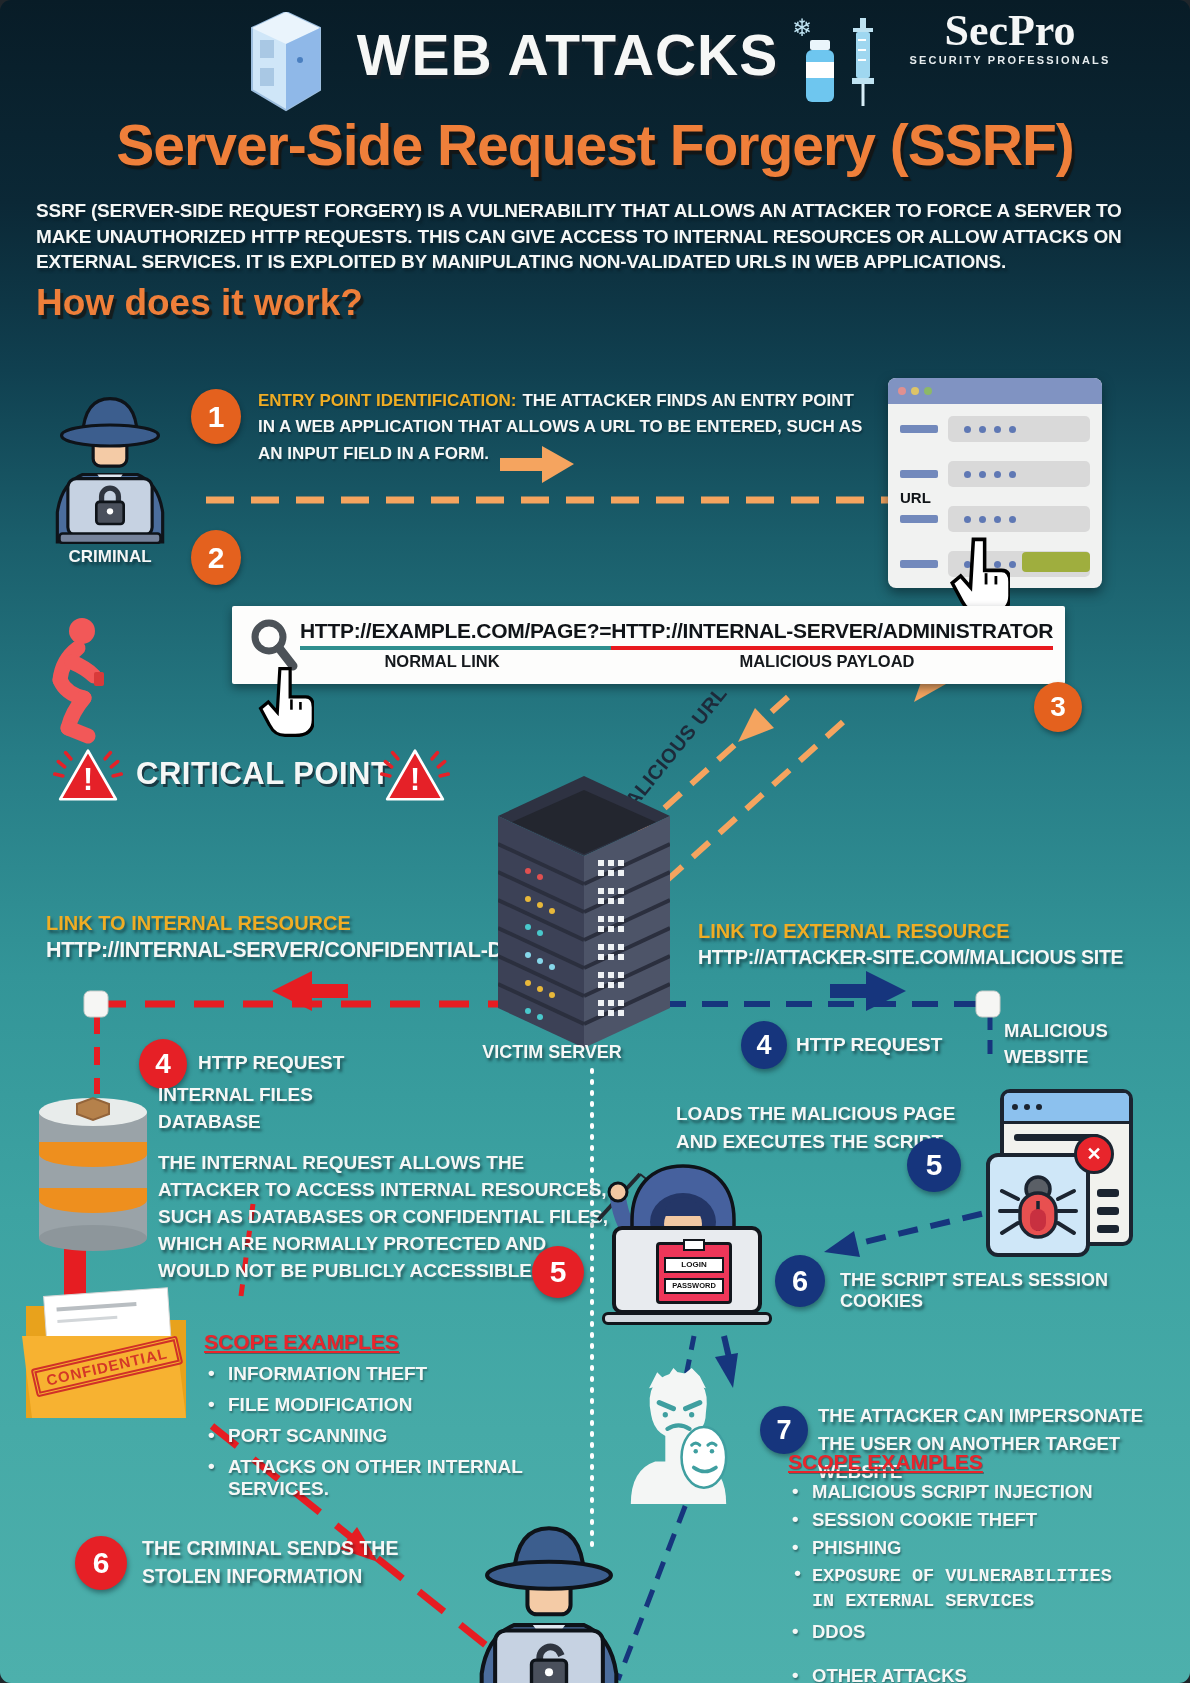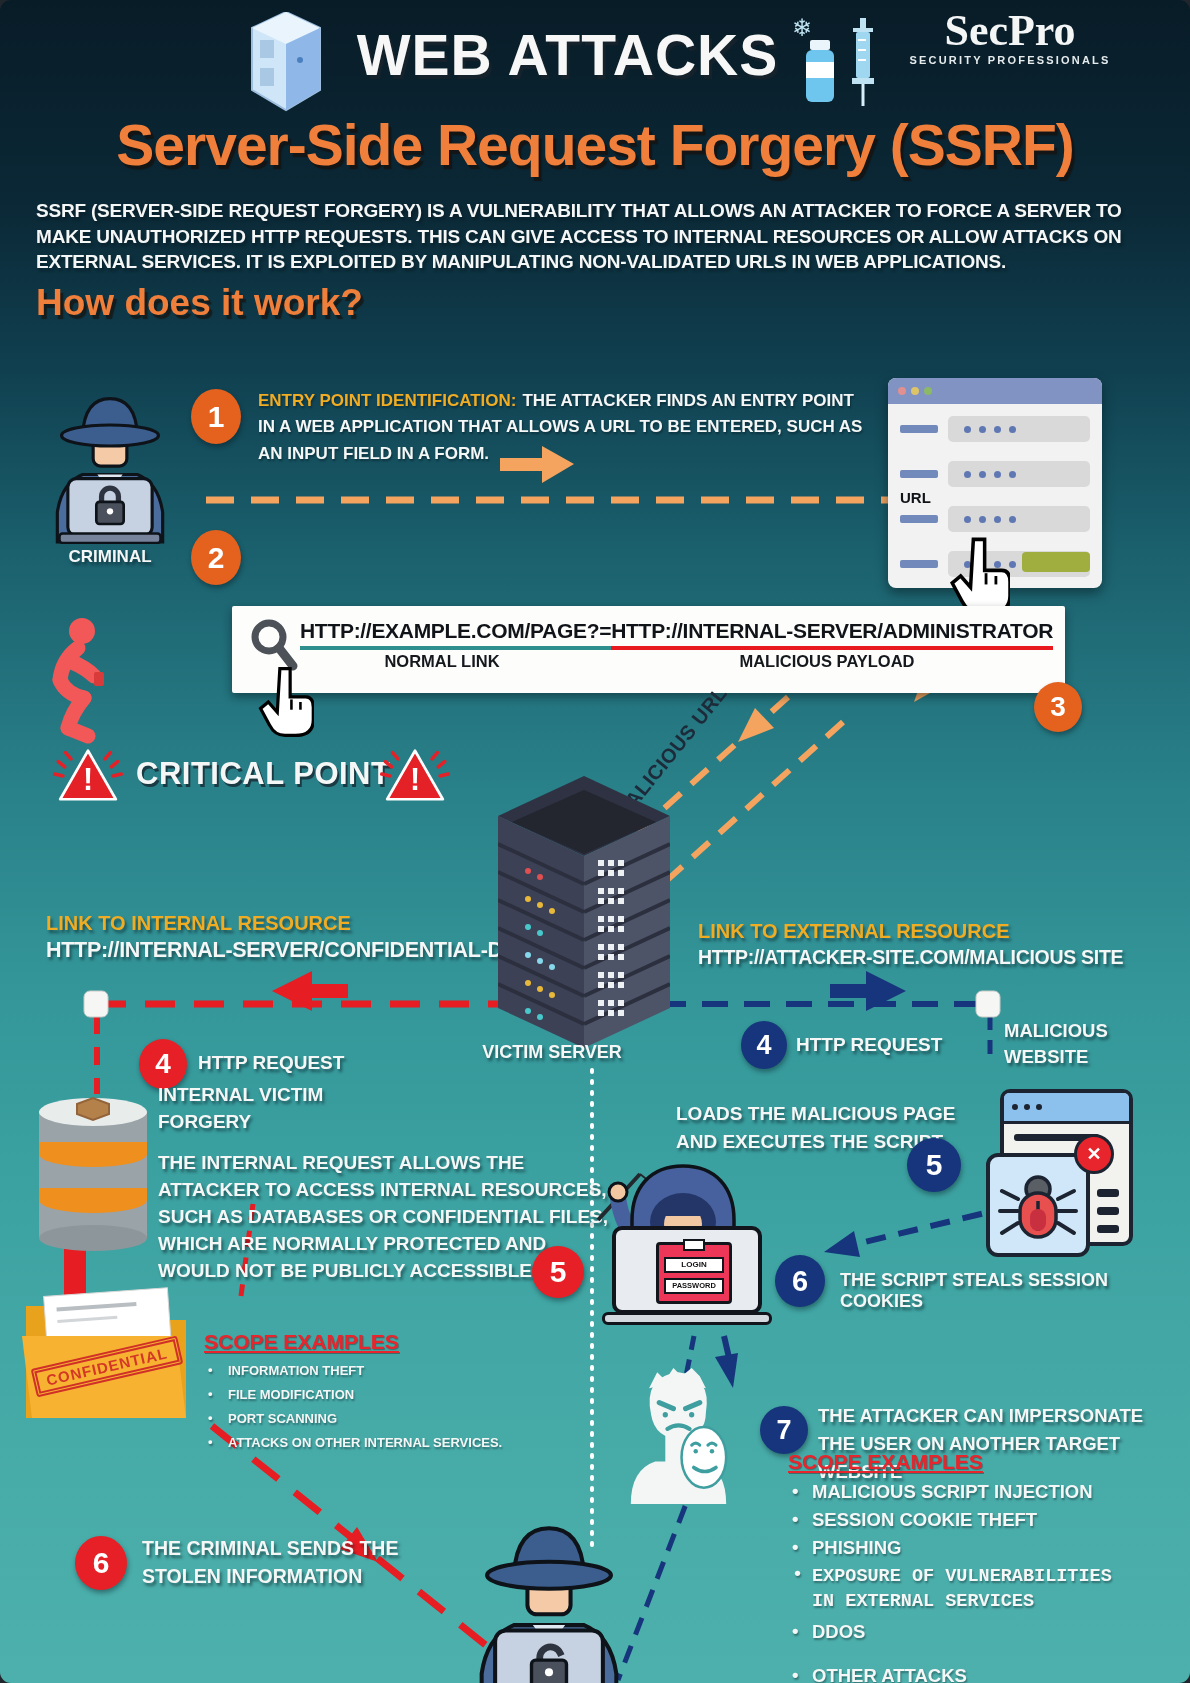--- a/index.html
+++ b/index.html
@@ -191,21 +191,21 @@
   <svg class="abs" style="left:948px;top:536px;" width="62" height="80" viewBox="0 0 44 56">
     <path d="M18,2 h8 v22 h12 q6,0 6,8 v10 q0,12 -14,12 h-8 q-8,0 -12,-8 l-7,-13 6,-5 7,8 z" fill="#ffffff" stroke="#000000" stroke-width="2.5"></path>
     <line x1="27" y1="26" x2="27" y2="34" stroke="#000" stroke-width="2"></line>
     <line x1="34" y1="28" x2="34" y2="34" stroke="#000" stroke-width="2"></line>
   </svg>
 
   <div class="abs badge orange" style="left:191px;top:530px;width:50px;height:55px;font-size:30px;">
     <span>2</span>
   </div>
 
-  <div class="abs urlbar" style="left:232px;top:606px;width:833px;height:87px;">
+  <div class="abs urlbar" style="left:232px;top:606px;width:833px;height:78px;">
     <svg class="abs" style="left:16px;top:10px;" width="52" height="58" viewBox="0 0 52 58">
       <circle cx="21" cy="21" r="14" fill="none" stroke="#4c5258" stroke-width="7"></circle>
       <line x1="31" y1="32" x2="45" y2="50" stroke="#4c5258" stroke-width="9" stroke-linecap="round"></line>
     </svg>
     <div class="abs" style="left:68px;top:13px;white-space:nowrap;">
       <span class="ufrag" style="border-bottom:4px solid #2f8e8e;">HTTP://EXAMPLE.COM/PAGE?=</span><span class="ufrag" style="border-bottom:4px solid #e8191f;">HTTP://INTERNAL-SERVER/ADMINISTRATOR</span>
     </div>
     <div class="cap" style="left:60px;width:300px;">NORMAL LINK</div>
     <div class="cap" style="left:380px;width:430px;">MALICIOUS PAYLOAD</div>
   </div>
@@ -370,42 +370,42 @@
     <ellipse cx="57" cy="142" rx="54" ry="13" fill="#8d969b"></ellipse>
     <ellipse cx="57" cy="104" rx="54" ry="13" fill="#ee8f1e"></ellipse>
     <rect x="3" y="92" width="108" height="12" fill="#ee8f1e"></rect>
     <rect x="3" y="58" width="108" height="34" fill="#9aa3a8"></rect>
     <ellipse cx="57" cy="58" rx="54" ry="13" fill="#ee8f1e"></ellipse>
     <rect x="3" y="46" width="108" height="12" fill="#ee8f1e"></rect>
     <rect x="3" y="16" width="108" height="30" fill="#9aa3a8"></rect>
     <ellipse cx="57" cy="16" rx="54" ry="14" fill="#e8eceb"></ellipse>
     <polygon points="41,8 57,2 73,8 73,18 57,24 41,18" fill="#b5814b" stroke="#93643a" stroke-width="2"></polygon>
   </svg>
-  <div class="abs w sh" style="left:158px;top:1082px;width:175px;font-size:19px;line-height:1.4;">INTERNAL VICTIM FORGERY</div>
+  <div class="abs w sh" style="left:158px;top:1082px;width:175px;font-size:19px;line-height:1.4;">INTERNAL FILES DATABASE</div>
 
   <div class="abs w sh" style="left:158px;top:1150px;width:455px;font-size:19px;line-height:1.42;">THE INTERNAL REQUEST ALLOWS THE ATTACKER TO ACCESS INTERNAL RESOURCES, SUCH AS DATABASES OR CONFIDENTIAL FILES, WHICH ARE NORMALLY PROTECTED AND WOULD NOT BE PUBLICLY ACCESSIBLE.</div>
 
   <div class="abs badge red" style="left:532px;top:1246px;width:52px;height:52px;font-size:30px;">
     <span>5</span>
   </div>
 
   <svg class="abs" style="left:18px;top:1278px;" width="176" height="150" viewBox="0 0 176 150">
     <path d="M8,28 L70,28 L82,42 L168,42 L168,140 L8,140 Z" fill="#e8a21c"></path>
     <g transform="rotate(-4 90 50)">
       <rect x="28" y="14" width="124" height="60" fill="#ffffff" stroke="#d8d8d8"></rect>
       <line x1="40" y1="28" x2="120" y2="28" stroke="#b9bec2" stroke-width="4"></line>
       <line x1="40" y1="40" x2="100" y2="40" stroke="#d2d6d9" stroke-width="3"></line>
     </g>
     <polygon points="4,58 158,58 168,140 14,140" fill="#f7b231"></polygon>
   </svg>
   <div class="abs stamp" style="left:32px;top:1352px;">CONFIDENTIAL</div>
 
   <div class="abs" style="left:204px;top:1330px;width:385px;">
     <div class="scope-title">SCOPE EXAMPLES</div>
-    <ul class="scope" style="font-size:13px;">
+    <ul class="scope" style="font-size:19px;">
       <li style="margin-top:9px;">INFORMATION THEFT</li>
       <li style="margin-top:9px;">FILE MODIFICATION</li>
       <li style="margin-top:9px;">PORT SCANNING</li>
       <li style="margin-top:9px;">ATTACKS ON OTHER INTERNAL SERVICES.</li>
     </ul>
   </div>
 
   <div class="abs w sh" style="left:676px;top:1100px;width:285px;font-size:19px;line-height:1.45;">LOADS THE MALICIOUS PAGE AND EXECUTES THE SCRIPT</div>
   <div class="abs badge navy" style="left:907px;top:1138px;width:54px;height:54px;font-size:30px;">
     <span>5</span>

